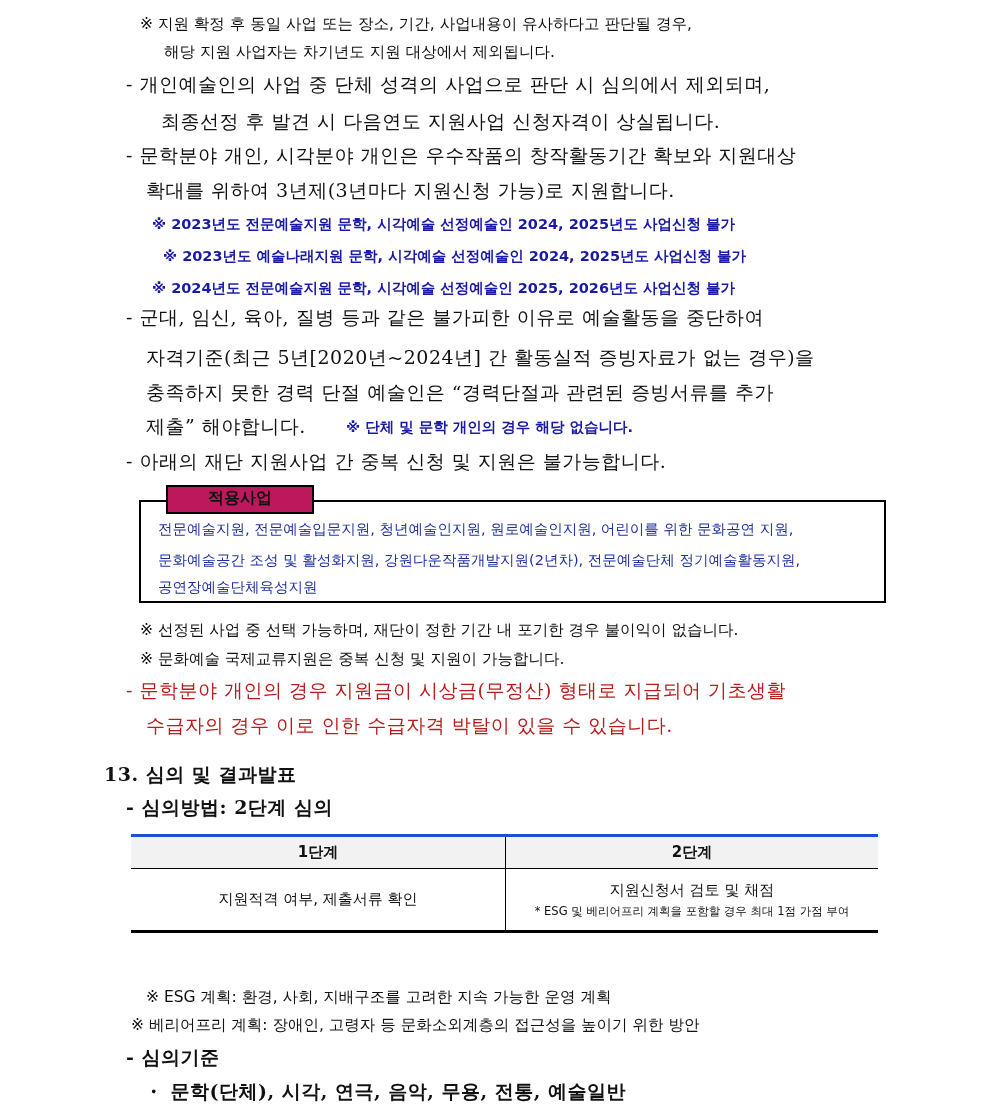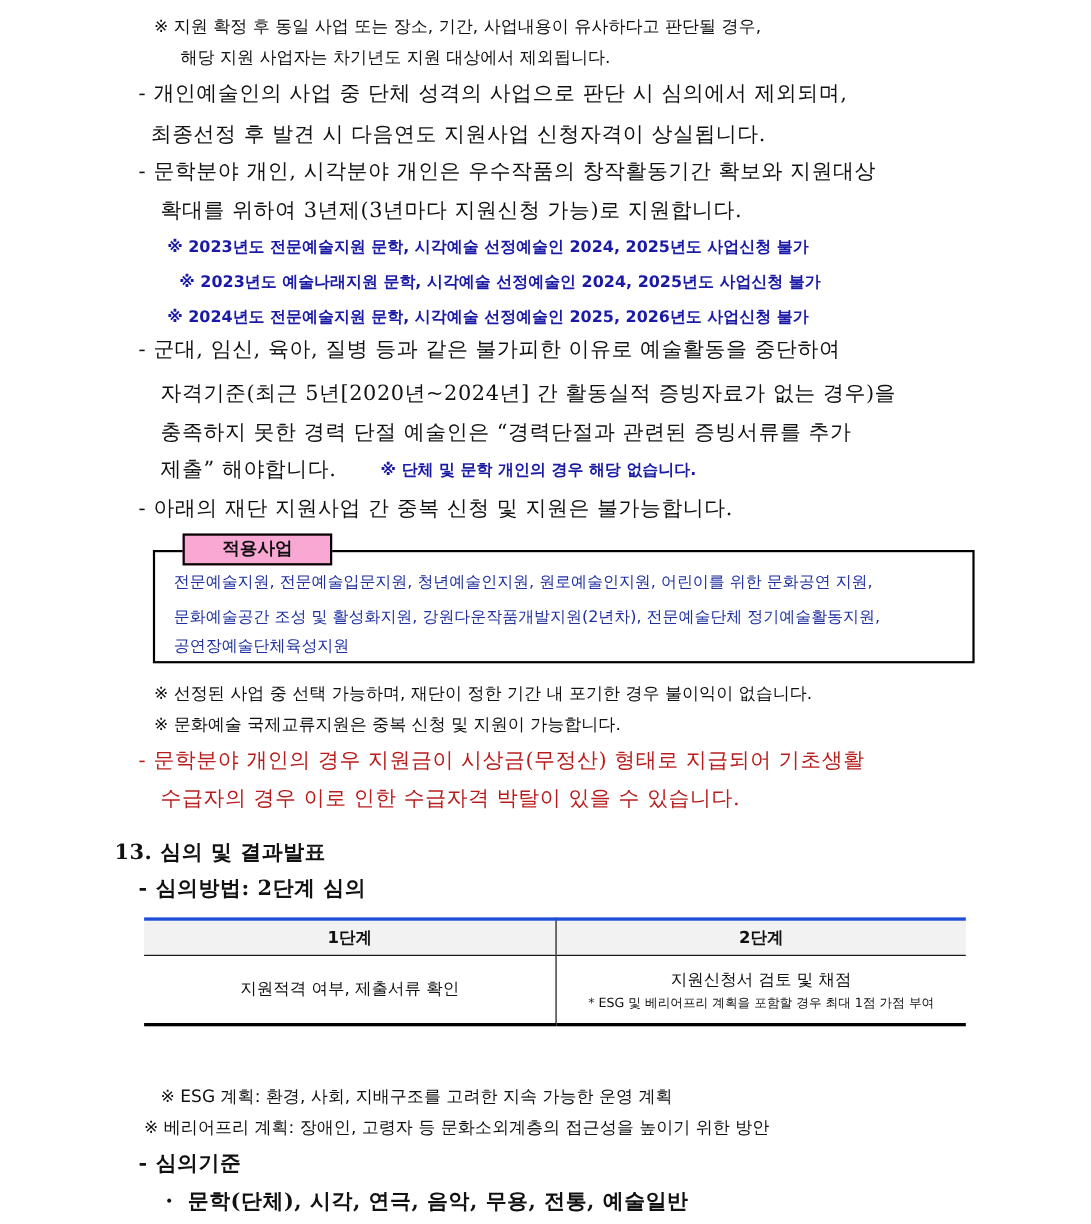--- a/index.html
+++ b/index.html
@@ -4,39 +4,39 @@
 <style>
   html, body { margin:0; padding:0; background:#ffffff; }
   body { width:992px; height:1113px; position:relative; overflow:hidden; font-family:"DejaVu Serif", serif; color:#111; }
   .ln { position:absolute; white-space:nowrap; }
   .serif { font-family:"DejaVu Serif", "Liberation Serif", serif; font-size:19px; letter-spacing:0.5px; }
   .sans { font-family:"DejaVu Sans", "Liberation Sans", sans-serif; font-size:15.5px; }
   .note-blue { font-family:"DejaVu Sans", "Liberation Sans", sans-serif; font-size:14.5px; font-weight:bold; color:#1a1aa6; }
   .red { color:#b91c1c; }
   .bold { font-weight:bold; }
   .box { position:absolute; left:139px; top:500px; width:747px; height:103px; border:2px solid #000; box-sizing:border-box; }
-  .box-label { position:absolute; left:166px; top:485px; width:136px; height:29px; border:2px solid #000; background:#f9a8d4; box-sizing:border-box; text-align:center; font-family:Liberation Serif, serif; font-weight:bold; font-size:16px; line-height:25px; }
+  .box-label { position:absolute; left:166px; top:485px; width:148px; height:29px; border:2px solid #000; background:#be185d; box-sizing:border-box; text-align:center; font-family:Liberation Mono, monospace; font-weight:bold; font-size:16px; line-height:25px; }
   .box-text { position:absolute; font-family:"DejaVu Sans","Liberation Sans",sans-serif; font-size:14.5px; color:#1f2fa0; white-space:nowrap; }
   table.review { position:absolute; left:131px; top:834px; width:747px; border-collapse:collapse; font-family:"DejaVu Sans","Liberation Sans",sans-serif; font-size:15px; }
   table.review th, table.review td { text-align:center; padding:0; }
   table.review thead tr { border-top:3px solid #1d4ed8; }
   table.review th { background:#f2f2f2; height:31px; font-weight:bold; border-bottom:1.5px solid #000; }
   table.review td { border-bottom:1.5px solid #000; }
   table.review tr.last td { border-bottom:3px solid #000; }
   table.review .sep { border-left:1px solid #000; }
   .small { font-size:11.5px; display:block; margin-top:4px; }
 </style>
 </head>
 <body>
 
 <div class="ln sans" style="left:140px;top:14px;">※ 지원 확정 후 동일 사업 또는 장소, 기간, 사업내용이 유사하다고 판단될 경우,</div>
 <div class="ln sans" style="left:164px;top:42px;">해당 지원 사업자는 차기년도 지원 대상에서 제외됩니다.</div>
 
 <div class="ln serif" style="left:126px;top:72px;">- 개인예술인의 사업 중 단체 성격의 사업으로 판단 시 심의에서 제외되며,</div>
-<div class="ln serif" style="left:137px;top:109px;">최종선정 후 발견 시 다음연도 지원사업 신청자격이 상실됩니다.</div>
+<div class="ln serif" style="left:161px;top:109px;">최종선정 후 발견 시 다음연도 지원사업 신청자격이 상실됩니다.</div>
 
 <div class="ln serif" style="left:126px;top:143px;">- 문학분야 개인, 시각분야 개인은 우수작품의 창작활동기간 확보와 지원대상</div>
 <div class="ln serif" style="left:146px;top:178px;">확대를 위하여 3년제(3년마다 지원신청 가능)로 지원합니다.</div>
 
 <div class="ln note-blue" style="left:152px;top:215px;">※ 2023년도 전문예술지원 문학, 시각예술 선정예술인 2024, 2025년도 사업신청 불가</div>
 <div class="ln note-blue" style="left:152px;top:247px;margin-left:11px;">※ 2023년도 예술나래지원 문학, 시각예술 선정예술인 2024, 2025년도 사업신청 불가</div>
 <div class="ln note-blue" style="left:152px;top:279px;">※ 2024년도 전문예술지원 문학, 시각예술 선정예술인 2025, 2026년도 사업신청 불가</div>
 
 <div class="ln serif" style="left:126px;top:305px;text-align:right;">- 군대, 임신, 육아, 질병 등과 같은 불가피한 이유로 예술활동을 중단하여</div>
 <div class="ln serif" style="left:146px;top:345px;">자격기준(최근 5년[2020년~2024년] 간 활동실적 증빙자료가 없는 경우)을</div>

